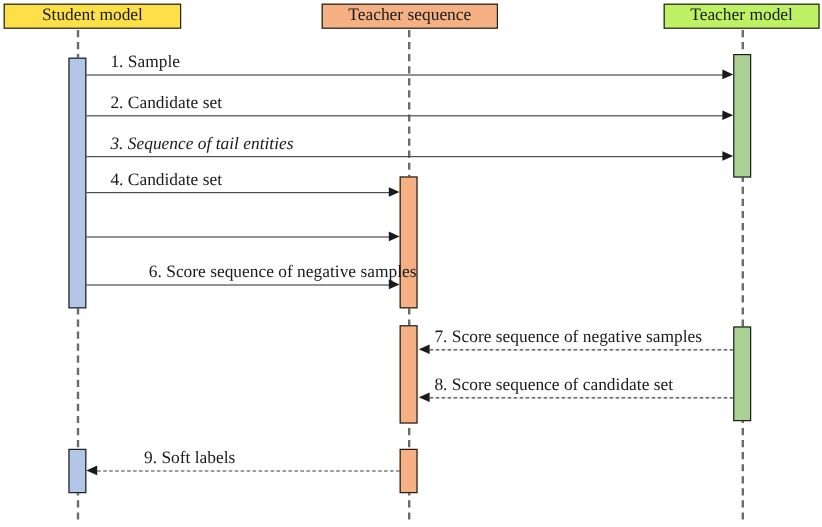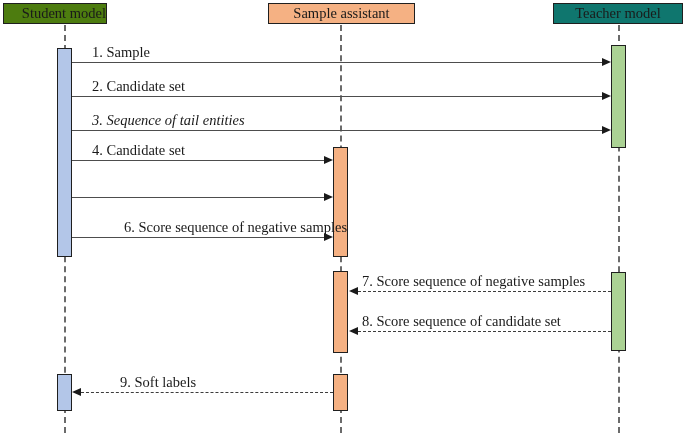--- a/index.html
+++ b/index.html
@@ -51,27 +51,27 @@
     position:absolute;
     font-size:14.5px;line-height:17px;
     white-space:nowrap;
   }
 </style>
 </head>
 <body>
 
 <div class="stage">
 
-  <div class="actor-box" style="left: 3px; width: 104px; background-color: #4d7c0f; justify-content: flex-end;">
+  <div class="actor-box" style="left: 3px; width: 148px; background-color: #fde047;">
     <span>Student model</span>
   </div>
   <div class="actor-box" style="left: 268px; width: 147px; background-color: rgb(245, 177, 131);">
-    <span>Sample assistant</span>
+    <span>Teacher sequence</span>
   </div>
-  <div class="actor-box" style="left: 553px; width: 130px; background-color: #0f766e;">
+  <div class="actor-box" style="left: 553px; width: 130px; background-color: #bef264;">
     <span>Teacher model</span>
   </div>
 
   <div class="lifeline" style="left:64px;top:25px;height:408px;"></div>
   <div class="lifeline" style="left:340px;top:25px;height:408px;"></div>
   <div class="lifeline" style="left:618px;top:25px;height:408px;"></div>
 
   <div class="activation" style="left: 57px; top: 48px; height: 209px; background-color: rgb(179, 198, 232);"></div>
   <div class="activation" style="left: 57px; top: 374px; height: 37px; background-color: rgb(179, 198, 232);"></div>
 

